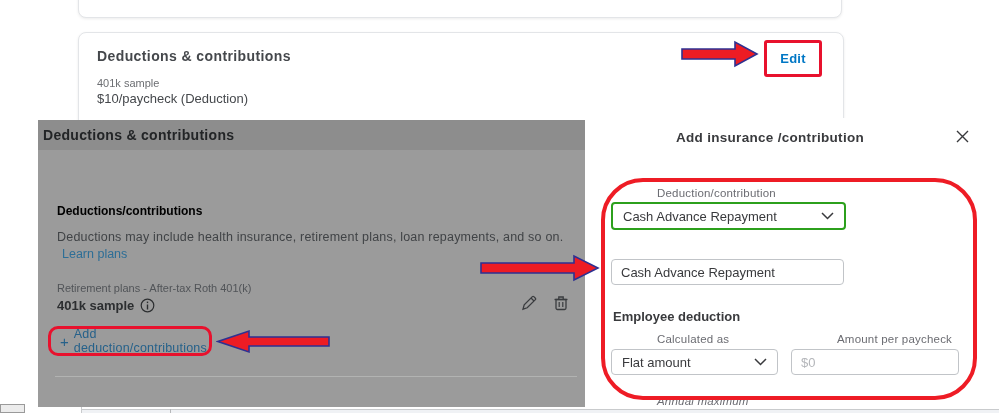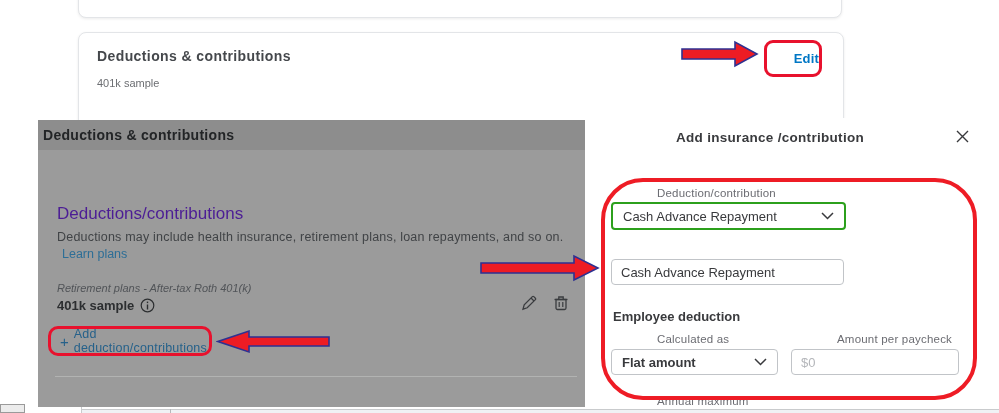--- a/index.html
+++ b/index.html
@@ -18,41 +18,41 @@
   }
   .card-top{left:78px;top:-30px;width:762px;height:46px;}
   .card-main{left:78px;top:32px;width:764px;height:378px;}
   .card-title{position:absolute;left:18px;top:15px;font-size:14px;font-weight:600;color:#45484c;letter-spacing:.4px;}
   .card-sub{position:absolute;left:18px;top:44px;font-size:11px;color:#6c6e72;}
   .card-detail{position:absolute;left:18px;top:58px;font-size:13px;color:#45484c;}
 
   
   .edit-box{
     position:absolute;left:764px;top:40px;width:52px;height:31px;
-    border:3px solid #e8112d;border-radius:9px;z-index:6;
-    display:flex;align-items:center;justify-content:flex-end;background:transparent;
+    border:3px solid #e8112d;border-radius:3px;z-index:6;
+    display:flex;align-items:center;justify-content:center;background:transparent;
   }
   .edit-btn{
     background:none;border:none;cursor:pointer;padding:0;
     font-family:inherit;font-size:13px;font-weight:700;color:#0077c5;letter-spacing:.2px;
   }
   .arrow{position:absolute;z-index:7;}
 
   
   .dialog{position:absolute;left:38px;top:120px;width:547px;height:287px;background:#9b9b9b;z-index:2;}
   .dialog-titlebar{
     position:absolute;left:0;top:0;width:100%;height:30px;background:#8d8d8d;
     font-size:14px;font-weight:600;color:#222426;letter-spacing:.3px;
     line-height:30px;padding-left:5px;box-sizing:border-box;
   }
   .dialog-question{position:absolute;left:19px;top:36px;font-size:16.5px;font-weight:700;color:#26282a;letter-spacing:.2px;}
-  .dialog-section-heading{position:absolute;left:19px;top:84px;font-size:17px;font-weight:400;color:#4c1d95;}
+  .dialog-section-heading{position:absolute;left:19px;top:84px;font-size:12px;font-weight:700;color:#000000;}
   .dialog-desc{position:absolute;left:19px;top:110px;font-size:12.5px;color:#404346;letter-spacing:.2px;}
   .learn-more{position:absolute;left:24px;top:127px;font-size:12.5px;color:#2d6e96;text-decoration:none;cursor:pointer;}
-  .plan-type{position:absolute;left:19px;top:162px;font-size:11px;color:#515458;font-style:italic;}
+  .plan-type{position:absolute;left:19px;top:162px;font-size:11px;color:#515458;}
   .plan-name-row{position:absolute;left:19px;top:178px;font-size:13px;font-weight:600;color:#2c2e30;display:flex;align-items:center;gap:6px;}
   .icon-btn{position:absolute;background:none;border:none;padding:0;cursor:pointer;line-height:0;}
   .icon-pencil{left:482px;top:174px;}
   .icon-trash{left:514px;top:174px;}
   .dialog-divider{position:absolute;left:17px;top:256px;width:522px;height:1px;background:#b2b3b2;}
 
   
   .add-box{
     position:absolute;left:10px;top:206px;width:164px;height:30px;
     border:3px solid #e8112d;border-radius:10px;z-index:6;
@@ -105,20 +105,21 @@
 </head>
 <body>
 
 <div id="screen">
 
   <div class="card card-top"></div>
 
   <div class="card card-main">
     <div class="card-title">Deductions &amp; contributions</div>
     <div class="card-sub">401k sample</div>
+    <div class="card-detail">$10/paycheck (Deduction)</div>
   </div>
 
   <div class="edit-box">
     <button class="edit-btn">Edit</button>
   </div>
   <svg class="arrow" style="left:681px;top:40px;" width="78" height="28" viewBox="0 0 78 28">
     <polygon points="1,9 54,9 54,2 76,14 54,26 54,19 1,19" fill="#ed1c24" stroke="#2e3192" stroke-width="1.6"></polygon>
   </svg>
 
   <div class="dialog">
@@ -181,31 +182,31 @@
     <svg width="13" height="8" viewBox="0 0 13 8">
       <path d="M1 1l5.5 5.5L12 1" fill="none" stroke="#393a3d" stroke-width="1.5"></path>
     </svg>
   </div>
 
   <input class="text-input input-description" style="z-index: 4;" value="Cash Advance Repayment">
 
   <div class="sect-heading" style="z-index:4;">Employee deduction</div>
 
   <div class="fld-label lbl-calculated" style="z-index:4;">Calculated as</div>
-  <div class="select select-calculated" style="z-index:4;font-weight:bold;">
+  <div class="select select-calculated" style="z-index:4;">
     <span class="select-text">Flat amount</span>
     <svg width="13" height="8" viewBox="0 0 13 8">
       <path d="M1 1l5.5 5.5L12 1" fill="none" stroke="#393a3d" stroke-width="1.5"></path>
     </svg>
   </div>
 
   <div class="fld-label lbl-amount" style="z-index:4;">Amount per paycheck</div>
   <input class="text-input input-amount" style="z-index: 4;" placeholder="$0">
 
-  <div class="fld-label lbl-annual" style="z-index:4;">Annual maximum</div>
+  <div class="fld-label lbl-annual" style="z-index:4;font-style:italic;">Annual maximum</div>
 
   <div class="form-annotation"></div>
 
   <svg class="arrow" style="left:480px;top:254px;" width="120" height="28" viewBox="0 0 120 28">
     <polygon points="1,9 94,9 94,2 118,14 94,26 94,19 1,19" fill="#ed1c24" stroke="#2e3192" stroke-width="1.6"></polygon>
   </svg>
 
   <div class="bottom-strip">
     <div class="bottom-line"></div>
     <div class="bottom-tint"></div>

